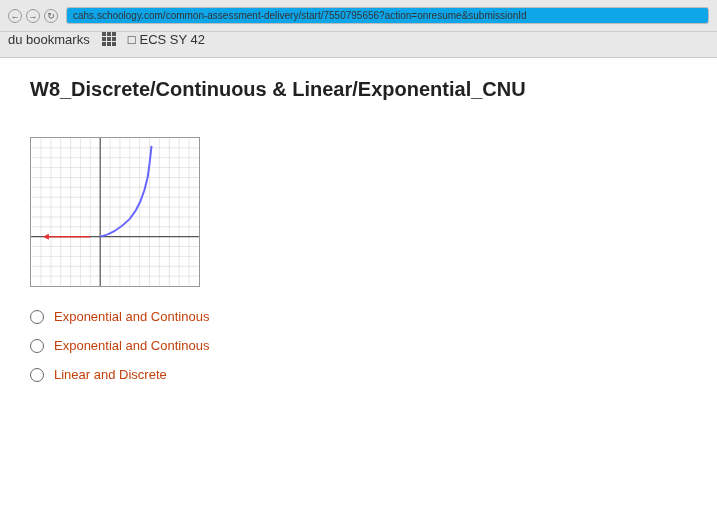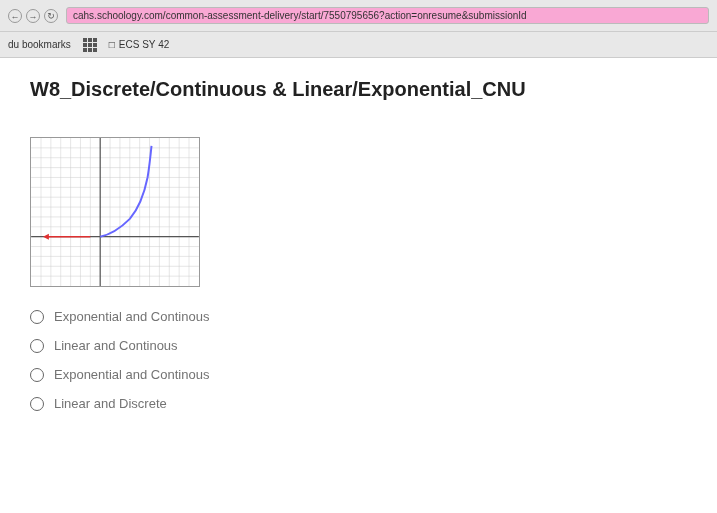--- a/index.html
+++ b/index.html
@@ -33,42 +33,42 @@
       height: 14px;
       border-radius: 50%;
       border: 1px solid #999;
       display: flex;
       align-items: center;
       justify-content: center;
       font-size: 9px;
       color: #555;
     }
     .address-bar {
-      background: #f9a8d4;
+      background: #0ea5e9;
       border: 1px solid #bbb;
       border-radius: 3px;
       padding: 2px 6px;
       font-size: 10px;
       color: #333;
       flex: 1;
       white-space: nowrap;
       overflow: hidden;
       text-overflow: ellipsis;
     }
 
     
     .bookmark-bar {
       background: #e8e8e8;
       height: 26px;
       display: flex;
-      align-items: center;
+      align-items: flex-start;
       padding: 0 8px;
       gap: 12px;
       border-bottom: 1px solid #ccc;
-      font-size: 10px;
+      font-size: 13px;
       color: #333;
     }
     .bookmark-item {
       display: flex;
       align-items: center;
       gap: 4px;
       cursor: pointer;
     }
     .bookmark-grid-icon {
       display: grid;
@@ -123,21 +123,21 @@
       display: flex;
       flex-direction: column;
       gap: 14px;
     }
 
     .answer-choice {
       display: flex;
       align-items: center;
       gap: 10px;
       font-size: 13px;
-      color: #737373;
+      color: #c2410c;
       cursor: pointer;
     }
 
     .radio-circle {
       width: 14px;
       height: 14px;
       border-radius: 50%;
       border: 1.5px solid #666;
       background: #fff;
       flex-shrink: 0;
@@ -229,24 +229,20 @@
     </svg>
   </div>
 
   <div class="answer-choices">
 
     <label class="answer-choice">
       <div class="radio-circle"></div>
       <span>Exponential and Continous</span>
     </label>
 
-    <label class="answer-choice">
-      <div class="radio-circle"></div>
-      <span>Linear and Continous</span>
-    </label>
 
     <label class="answer-choice">
       <div class="radio-circle"></div>
       <span>Exponential and Continous</span>
     </label>
 
     <label class="answer-choice">
       <div class="radio-circle"></div>
       <span>Linear and Discrete</span>
     </label>

